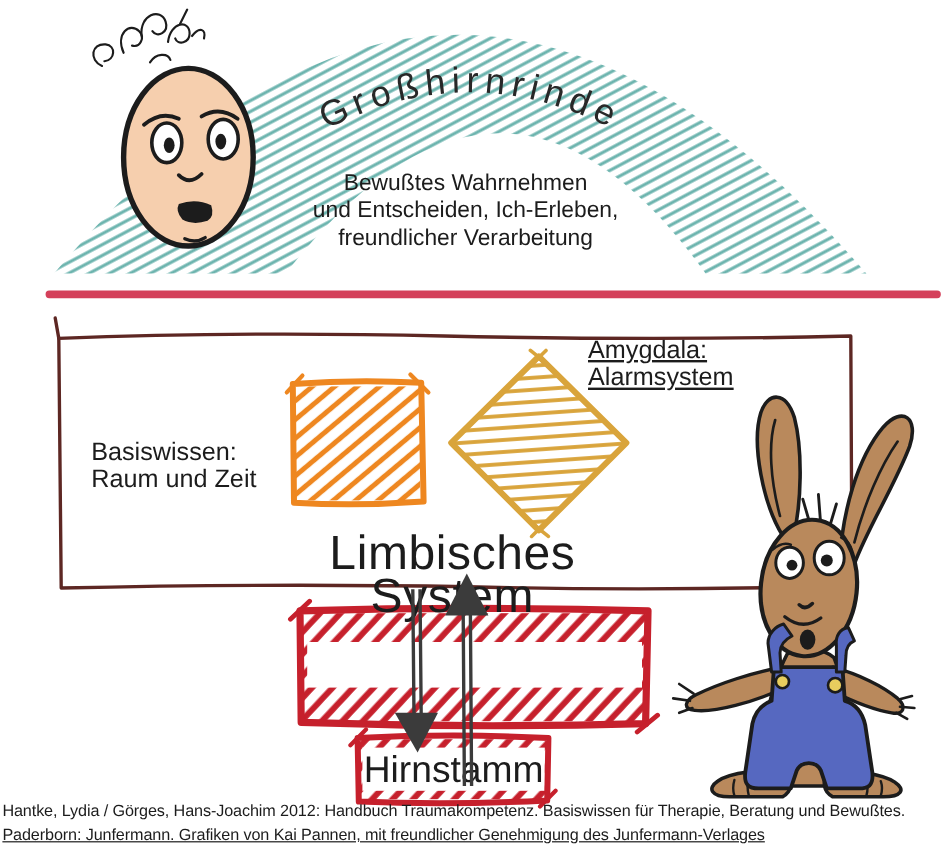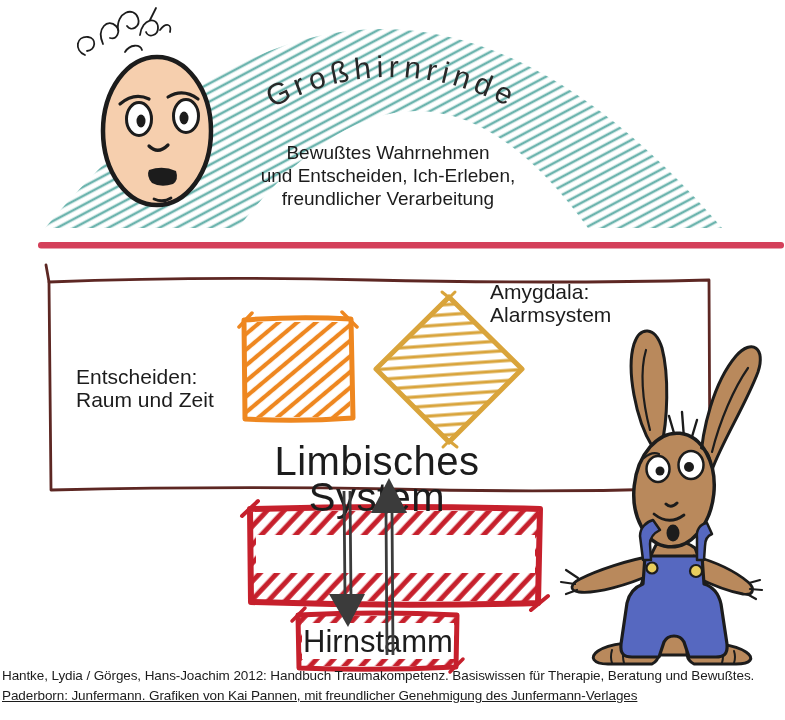--- a/index.html
+++ b/index.html
@@ -3,21 +3,21 @@
 <meta charset="utf-8">
 <style>
   html,body{margin:0;padding:0;background:#fff;}
   .canvas{position:relative;width:785px;height:720px;background:#fff;overflow:hidden;
           font-family:"Liberation Sans",sans-serif;}
   svg.layer{position:absolute;left:0;top:0;pointer-events:none;}
   .label{position:absolute;color:var(--c-ink,#1c1c1c);white-space:pre-line;z-index:2;}
   .lbl-center{text-align:center;}
   #cortex-desc{left:248px;top:141px;width:280px;font-size:19px;line-height:23px;}
   #hippo-lbl{left:76px;top:365px;font-size:21px;line-height:23px;}
-  #amyg-lbl{left:490px;top:280px;font-size:21px;line-height:23px;}
+  #amyg-lbl{left:490px;top:280px;font-size:21px;line-height:23px;text-decoration:underline;}
   #limbic-title{left:212px;top:443px;width:330px;font-size:40px;line-height:36px;letter-spacing:.5px;}
   #klein-lbl{left:256px;top:537px;width:279px;font-size:33px;line-height:36px;}
   #hirn-lbl{left:302px;top:625px;width:152px;font-size:31px;line-height:34px;}
   #cite1{left:2px;top:668px;font-size:13.5px;line-height:16px;letter-spacing:-0.1px;width:780px;}
   #cite2{left:2px;top:688px;font-size:13.5px;line-height:16px;letter-spacing:-0.1px;width:780px;text-decoration:underline;}
   .z1{z-index:1;} .z3{z-index:3;}
   
   .f-none{fill:none} .f-white{fill:#fff}
   .f-skin{fill:var(--c-skin)} .f-fur{fill:var(--c-rabbit_fur)}
   .f-blue{fill:var(--c-overalls_blue)} .f-yellow{fill:var(--c-button_yellow)}
@@ -112,21 +112,21 @@
       <rect x="300" y="616" width="155" height="50" fill="url(#redHatch)"></rect>
       <rect x="302" y="623" width="152" height="36" class="f-white"></rect>
       <path d="M 298,615 Q 378,611 457,615 L 456,667 Q 377,671 299,668 Z" class="f-none s-red rc" stroke-width="5"></path>
       <path d="M 292,621 L 305,608 M 450,672 L 463,659" class="f-none s-red rc" stroke-width="3.5"></path>
     </g>
   </svg>
 
   <div class="label lbl-center" id="cortex-desc">Bewußtes Wahrnehmen
 und Entscheiden, Ich-Erleben,
 freundlicher Verarbeitung</div>
-  <div class="label" id="hippo-lbl">Entscheiden:
+  <div class="label" id="hippo-lbl">Basiswissen:
 Raum und Zeit</div>
   <div class="label" id="amyg-lbl">Amygdala:
 Alarmsystem</div>
   <div class="label lbl-center" id="limbic-title">Limbisches System</div>
   <div class="label lbl-center" id="hirn-lbl">Hirnstamm</div>
   <div class="label" id="cite1">Hantke, Lydia / Görges, Hans-Joachim 2012: Handbuch Traumakompetenz. Basiswissen für Therapie, Beratung und Bewußtes.</div>
   <div class="label" id="cite2">Paderborn: Junfermann. Grafiken von Kai Pannen, mit freundlicher Genehmigung des Junfermann-Verlages</div>
 
   <svg class="layer z3" width="785" height="720" viewBox="0 0 785 720">
 

